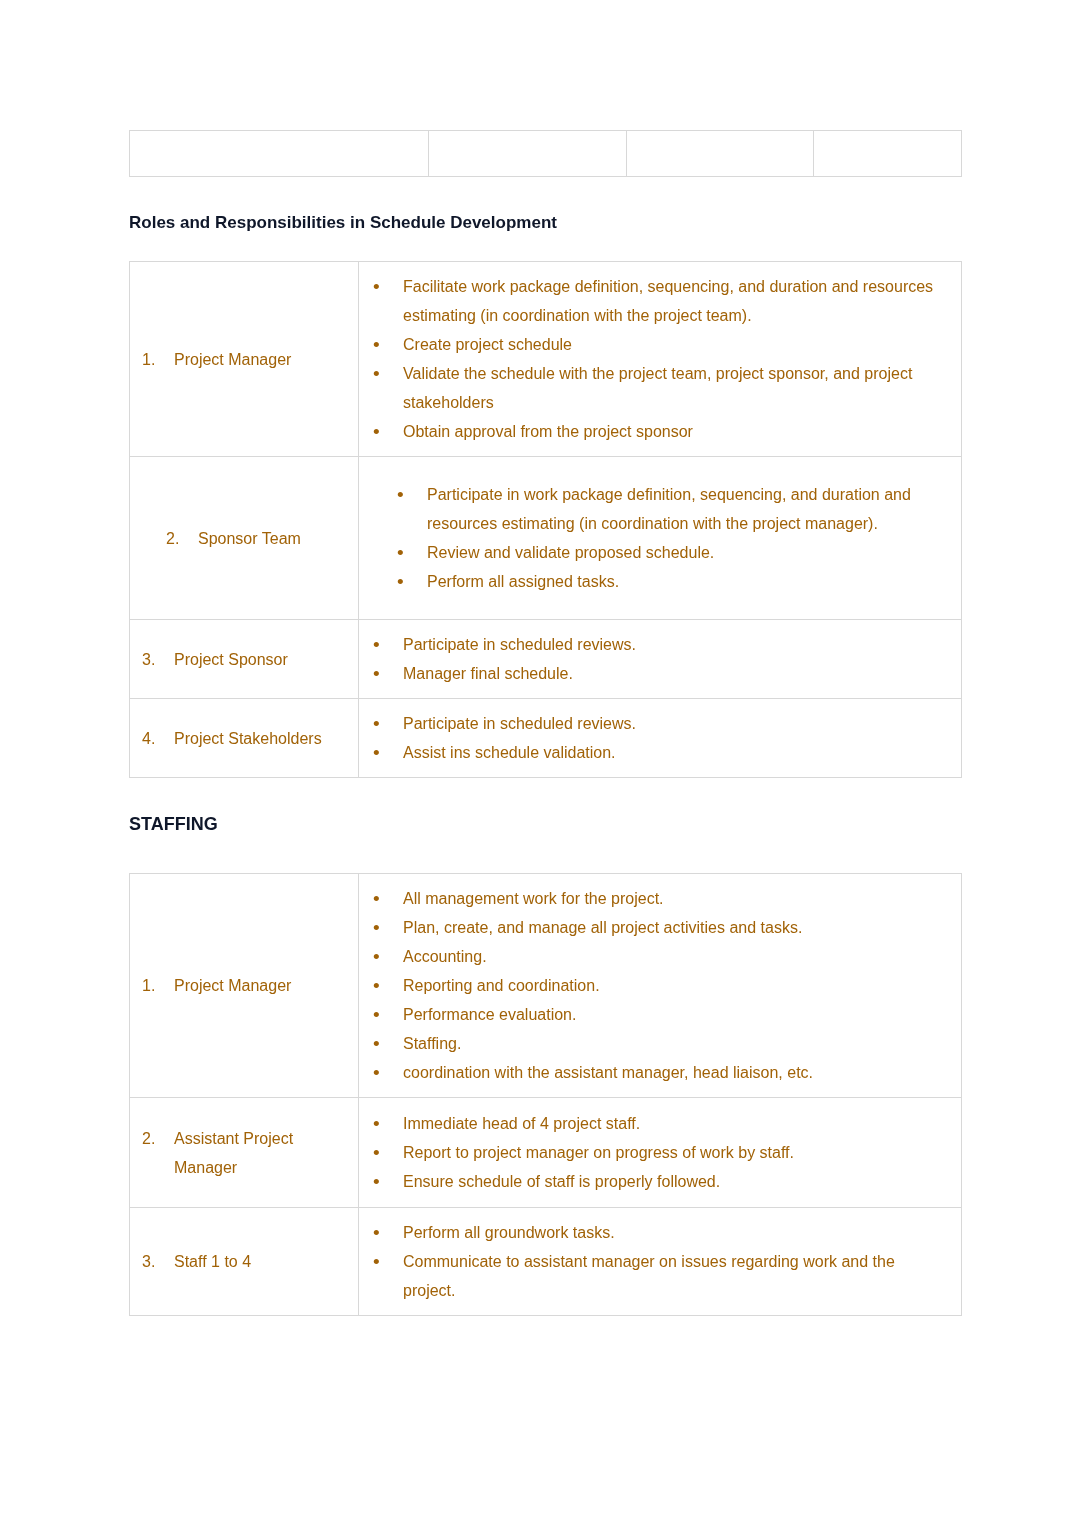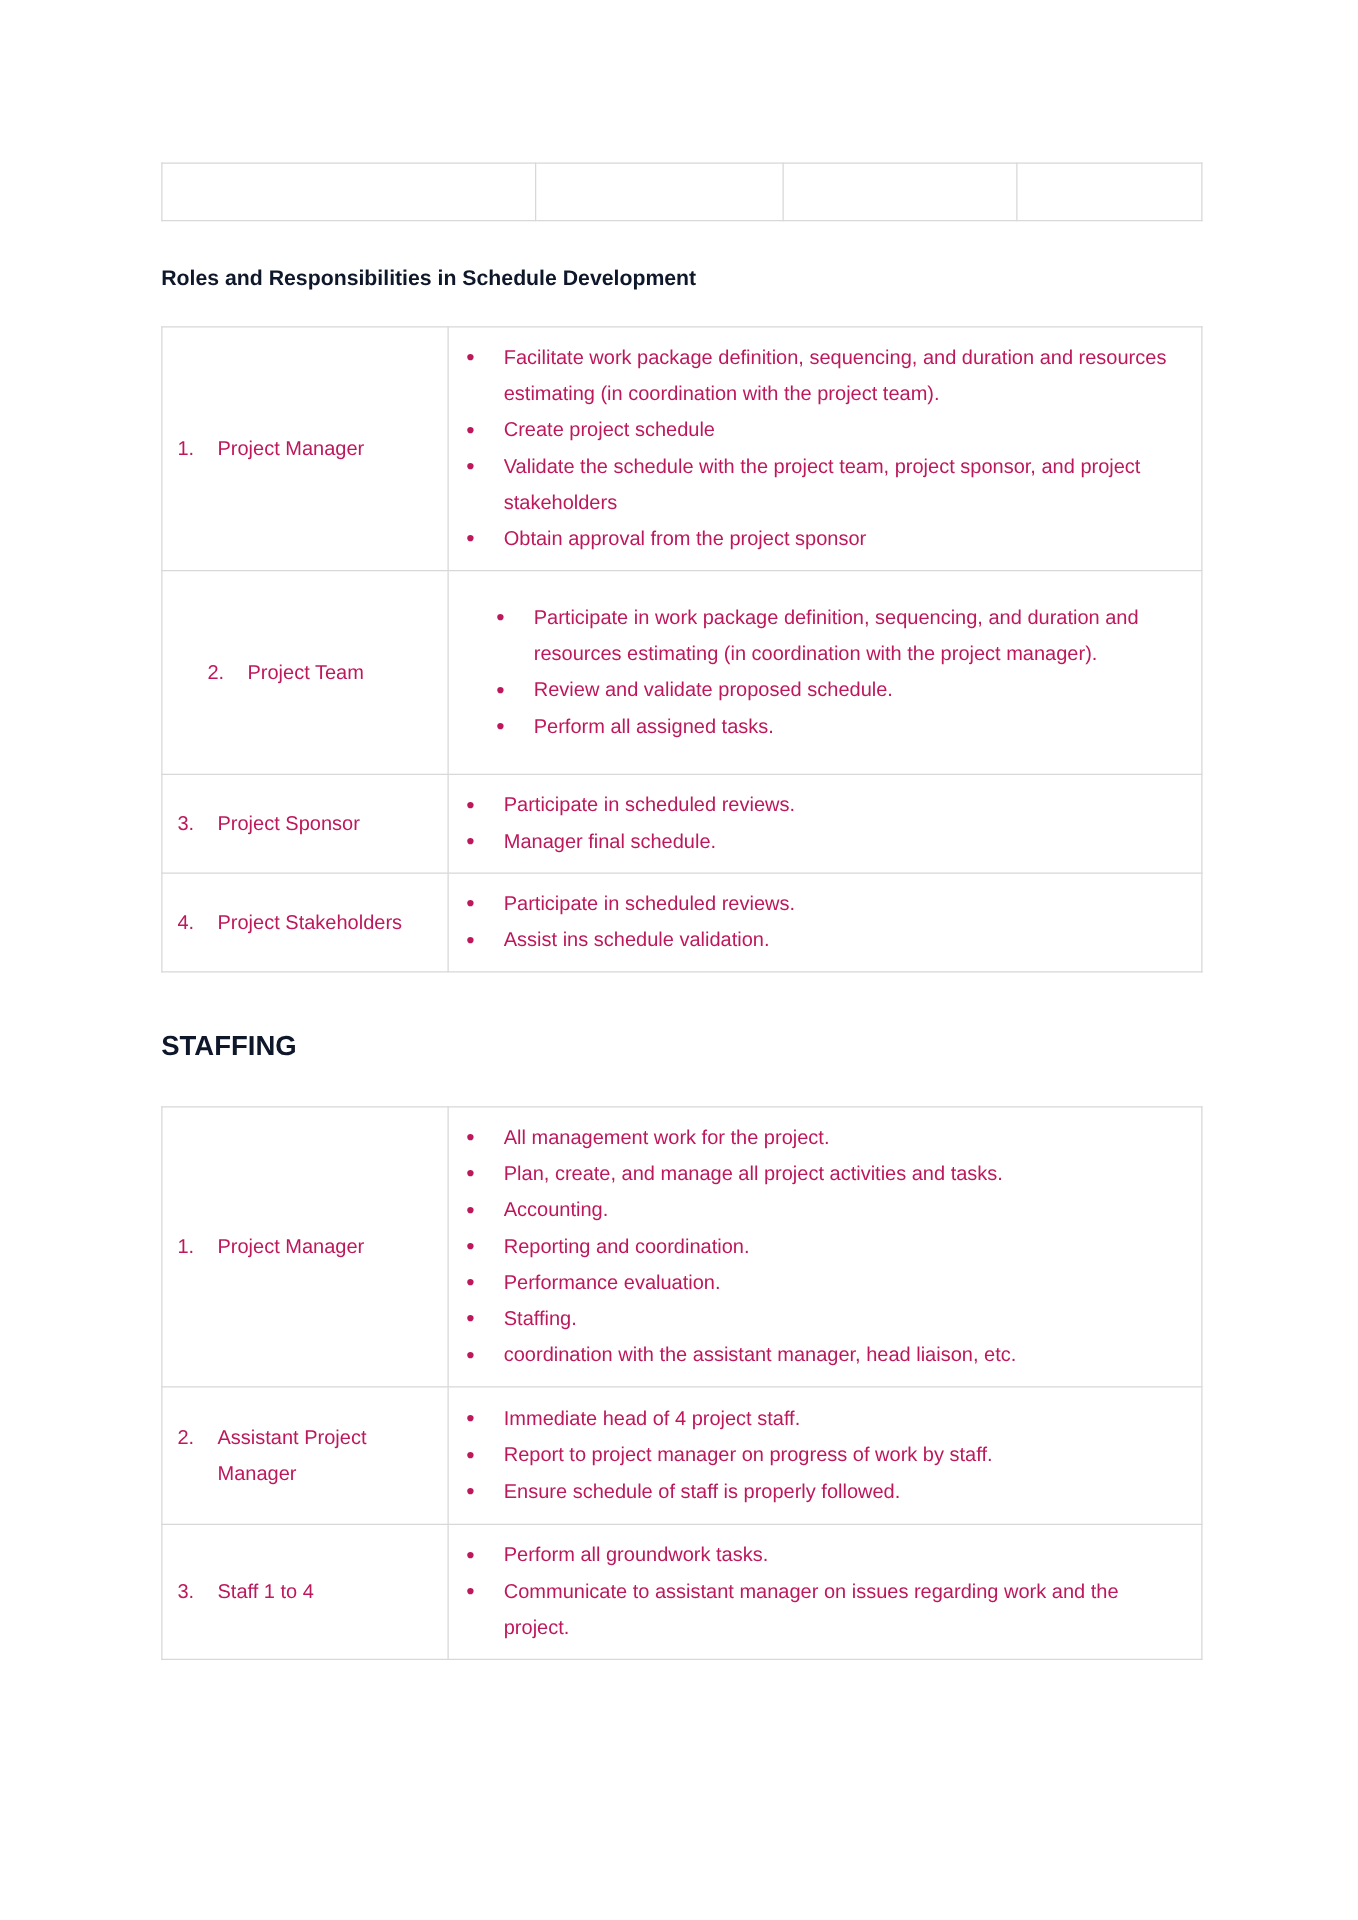--- a/index.html
+++ b/index.html
@@ -26,39 +26,39 @@
   table {
     border-collapse: collapse;
     width: 832px;
     table-layout: fixed;
   }
   td {
     border: 1px solid #d8d8d8;
     vertical-align: middle;
     font-size: 16px;
     line-height: 29px;
-    color: #be185d;
+    color: #a16207;
   }
 
   
   .top-table { margin-top: 130px; }
   .top-table td { height: 46px; }
 
   
   .section-heading {
     font-weight: bold;
     color: #0f172a;
     font-size: 17px;
     line-height: 23px;
     margin-top: 34px;
   }
   .staffing-heading {
-    font-size: 22px;
+    font-size: 18px;
     line-height: 21px;
-    margin-top: 48px;
+    margin-top: 36px;
   }
 
   
   .grid-table { margin-top: 27px; }
   .staffing-table { margin-top: 38px; }
 
   .role-cell {
     padding: 10px 8px 10px 0;
   }
   .role-inner {
@@ -145,21 +145,21 @@
           <div class="bullet-item"><span class="bullet-marker"></span><span>Facilitate work package definition, sequencing, and duration and resources estimating (in coordination with the project team).</span></div>
           <div class="bullet-item"><span class="bullet-marker"></span><span>Create project schedule</span></div>
           <div class="bullet-item"><span class="bullet-marker"></span><span>Validate the schedule with the project team, project sponsor, and project stakeholders</span></div>
           <div class="bullet-item"><span class="bullet-marker"></span><span>Obtain approval from the project sponsor</span></div>
         </td>
       </tr>
       <tr class="r-tall-2">
         <td class="role-cell">
           <div class="role-inner">
             <span class="role-num">2.</span>
-            <span>Project Team</span>
+            <span>Sponsor Team</span>
           </div>
         </td>
         <td class="resp-cell">
           <div class="bullet-item"><span class="bullet-marker"></span><span>Participate in work package definition, sequencing, and duration and resources estimating (in coordination with the project manager).</span></div>
           <div class="bullet-item"><span class="bullet-marker"></span><span>Review and validate proposed schedule.</span></div>
           <div class="bullet-item"><span class="bullet-marker"></span><span>Perform all assigned tasks.</span></div>
         </td>
       </tr>
       <tr class="r-short">
         <td class="role-cell">

